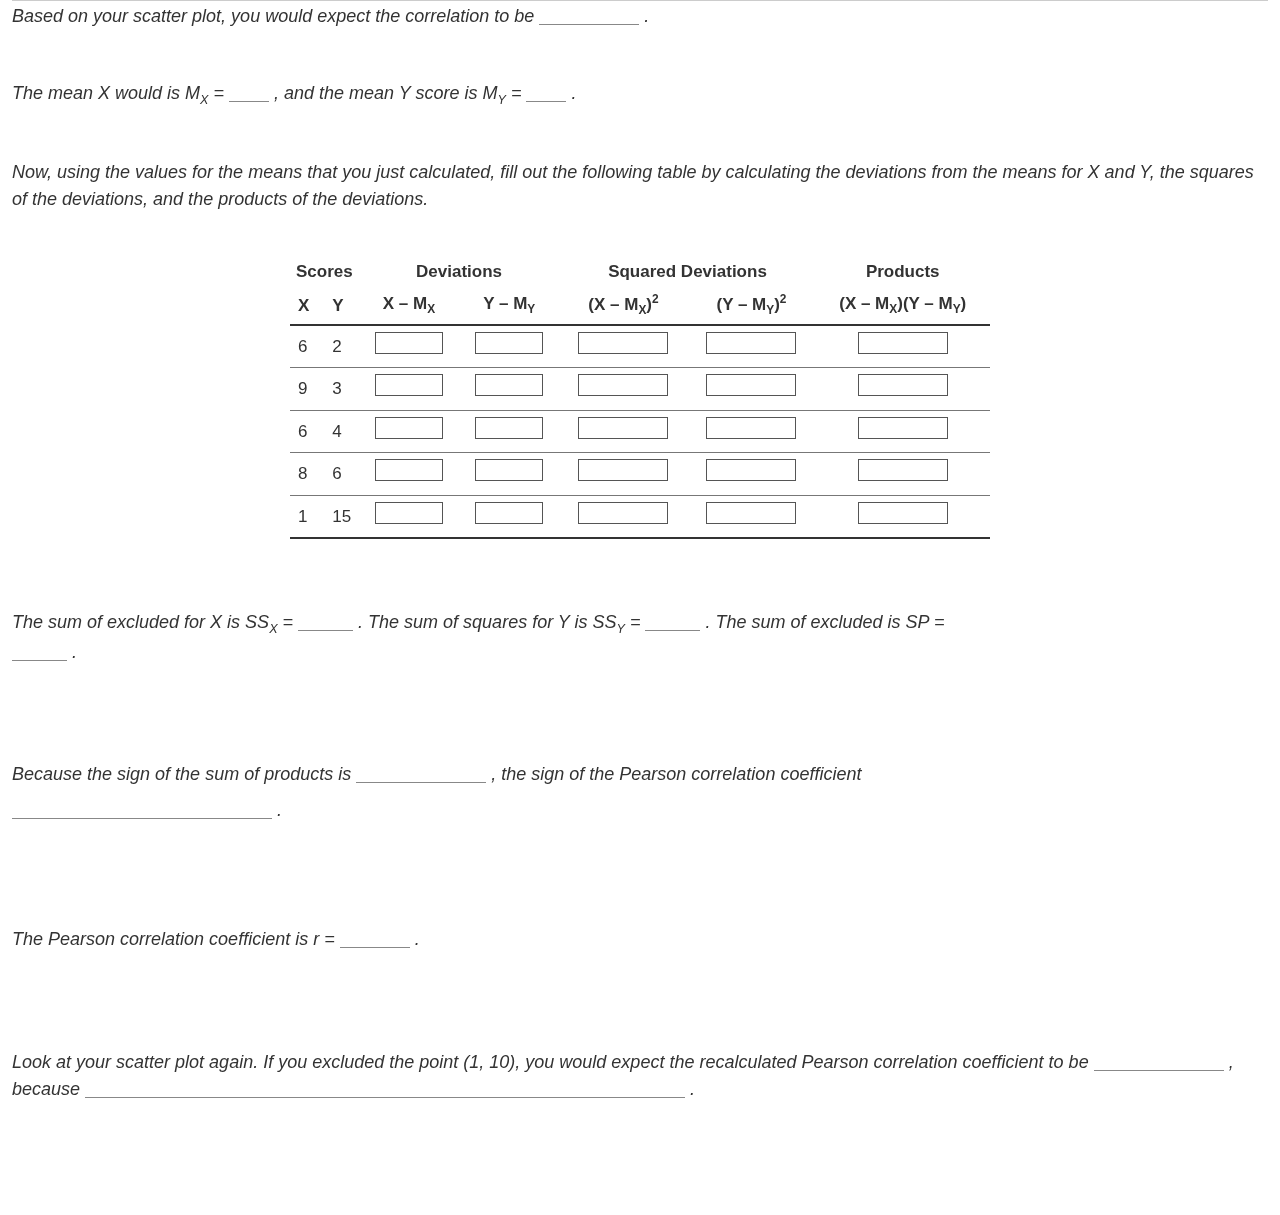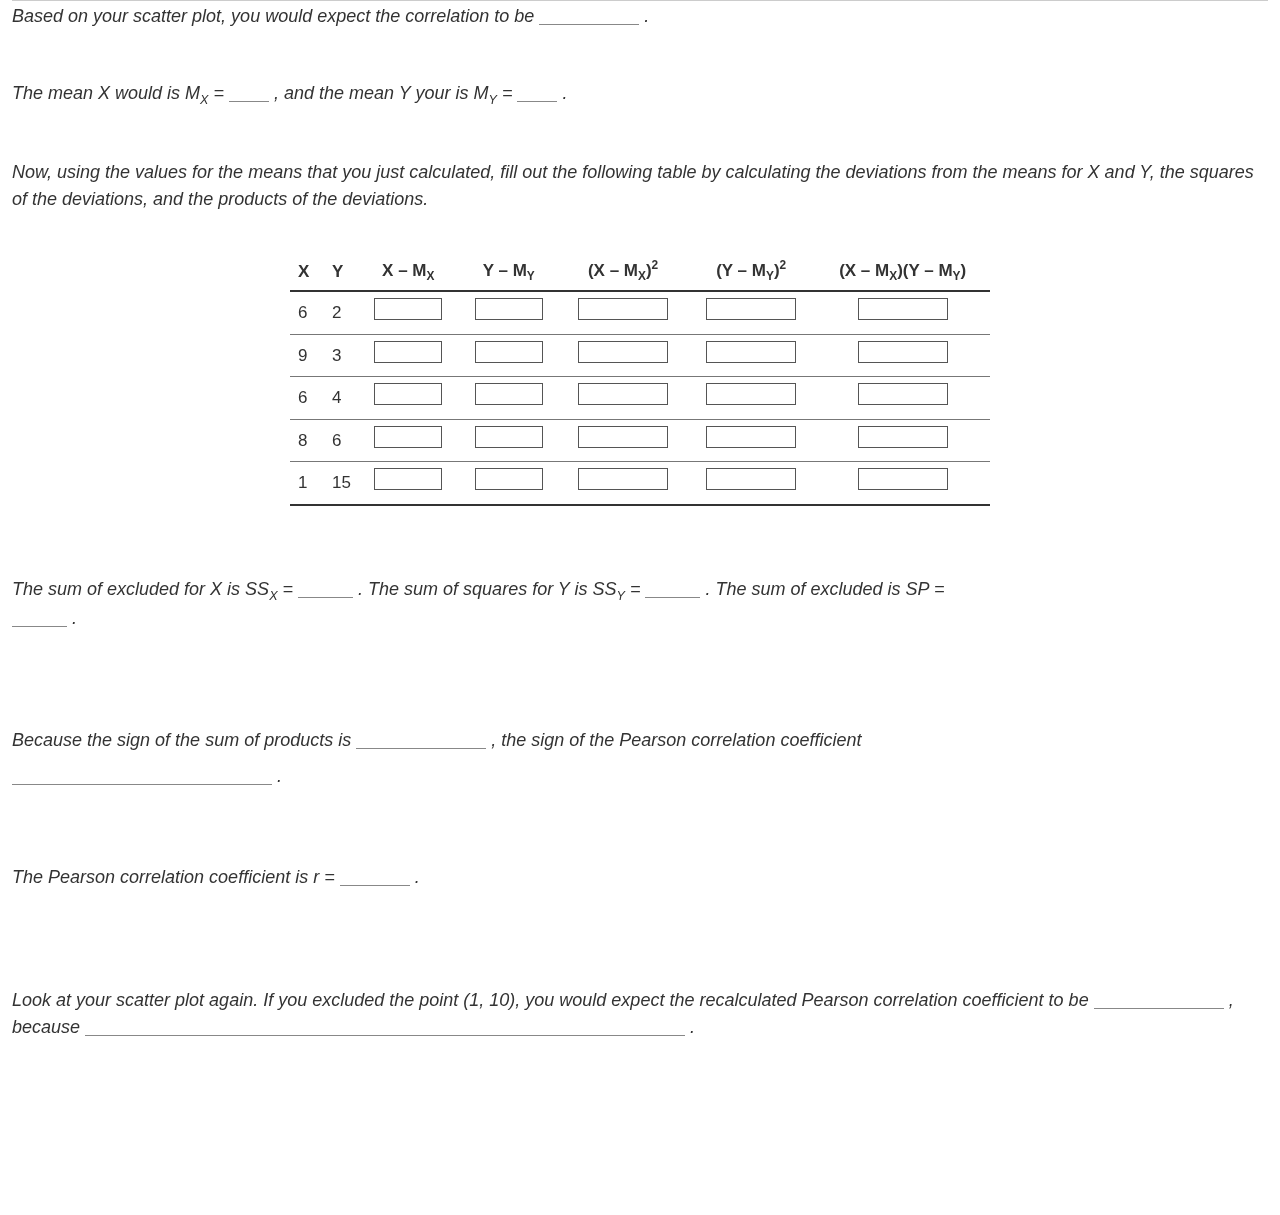--- a/index.html
+++ b/index.html
@@ -79,30 +79,36 @@
 
 <p class="para">
   <span>Based on your scatter plot, you would expect the correlation to be</span>
   <span class="blank wide"></span>
   <span>.</span>
 </p>
 
 <p class="para">
   <span>The mean X would is M</span><sub>X</sub><span> = </span>
   <span class="blank"></span>
-  <span> , and the mean Y your is M</span><sub>Y</sub><span> = </span>
+  <span> , and the mean Y score is M</span><sub>Y</sub><span> = </span>
   <span class="blank"></span>
   <span> .</span>
 </p>
 
 <p class="para tight">Now, using the values for the means that you just calculated, fill out the following table by calculating the deviations from the means for X and Y, the squares of the deviations, and the products of the deviations.</p>
 
 <div class="table-wrap">
 <table>
   <tbody>
+        <tr class="grp-head">
+    <td colspan="2">Scores</td>
+    <td colspan="2">Deviations</td>
+    <td colspan="2">Squared Deviations</td>
+    <td>Products</td>
+  </tr>
   <tr class="col-head">
     <td class="x-col">X</td>
     <td class="y-col">Y</td>
     <td><span>X – M</span><sub>X</sub></td>
     <td><span>Y – M</span><sub>Y</sub></td>
     <td><span>(X – M</span><sub>X</sub><span>)</span><sup>2</sup></td>
     <td><span>(Y – M</span><sub>Y</sub><span>)</span><sup>2</sup></td>
     <td><span>(X – M</span><sub>X</sub><span>)(Y – M</span><sub>Y</sub><span>)</span></td>
   </tr>
 
@@ -158,21 +164,21 @@
 <p class="para" style="margin-bottom:90px;">
   <span>The sum of excluded for X is SS</span><sub>X</sub><span> = </span>
   <span class="blank" style="min-width:55px"></span>
   <span> . The sum of squares for Y is SS</span><sub>Y</sub><span> = </span>
   <span class="blank" style="min-width:55px"></span>
   <span> . The sum of excluded is SP = </span><br>
   <span class="blank" style="min-width:55px"></span>
   <span> .</span>
 </p>
 
-<p class="para" style="margin-bottom:70px;line-height:2;">
+<p class="para" style="margin-bottom:98px;line-height:2;">
   <span>Because the sign of the sum of products is </span>
   <span class="blank wider"></span>
   <span> , the sign of the Pearson correlation coefficient </span><br>
   <span class="blank xw"></span>
   <span> .</span>
 </p>
 
 <p class="para" style="margin-bottom:96px;">
   <span>The Pearson correlation coefficient is r = </span>
   <span class="blank" style="min-width:70px"></span>

